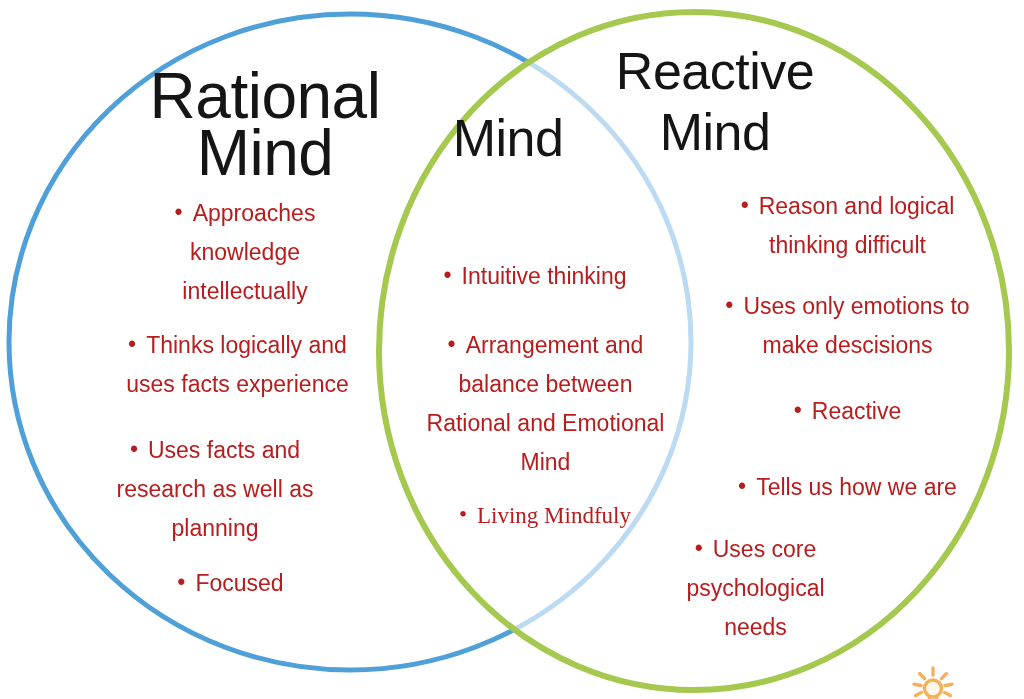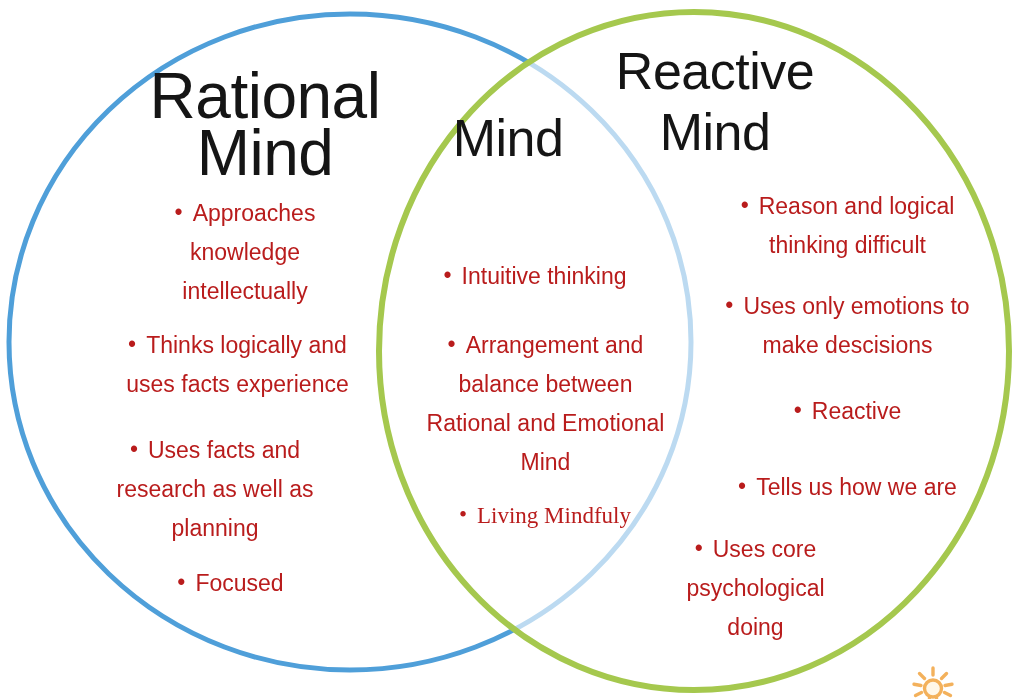--- a/index.html
+++ b/index.html
@@ -130,21 +130,21 @@
     <div><span class="dot">•</span><span>Reactive</span></div>
   </div>
 
   <div class="bullets" id="rb3">
     <div><span class="dot">•</span><span>Tells us how we are</span></div>
   </div>
 
   <div class="bullets" id="rb4">
     <div><span class="dot">•</span><span>Uses core</span></div>
     <div>psychological</div>
-    <div>doing</div>
+    <div>needs</div>
   </div>
 
   <svg id="bulb" viewBox="0 0 50 44">
     <g fill="none" stroke-width="3.4" stroke-linecap="round" stroke="#f2a440">
       <line x1="25" y1="13" x2="25" y2="6"></line>
       <line x1="16.5" y1="16.5" x2="11.5" y2="11.5"></line>
       <line x1="33.5" y1="16.5" x2="38.5" y2="11.5"></line>
       <line x1="13" y1="23.5" x2="6" y2="22.3"></line>
       <line x1="37" y1="23.5" x2="44" y2="22.3"></line>
       <line x1="13.5" y1="30.5" x2="7.5" y2="33.5"></line>

